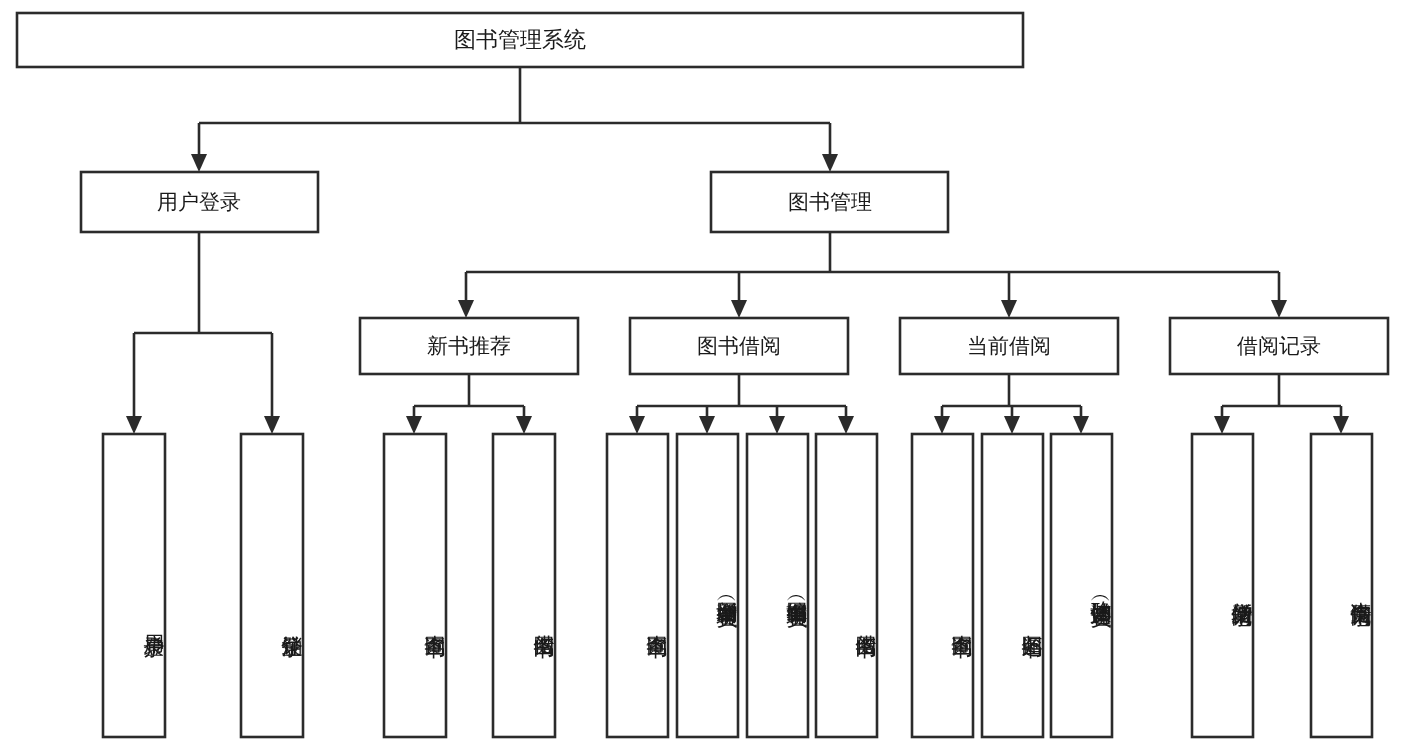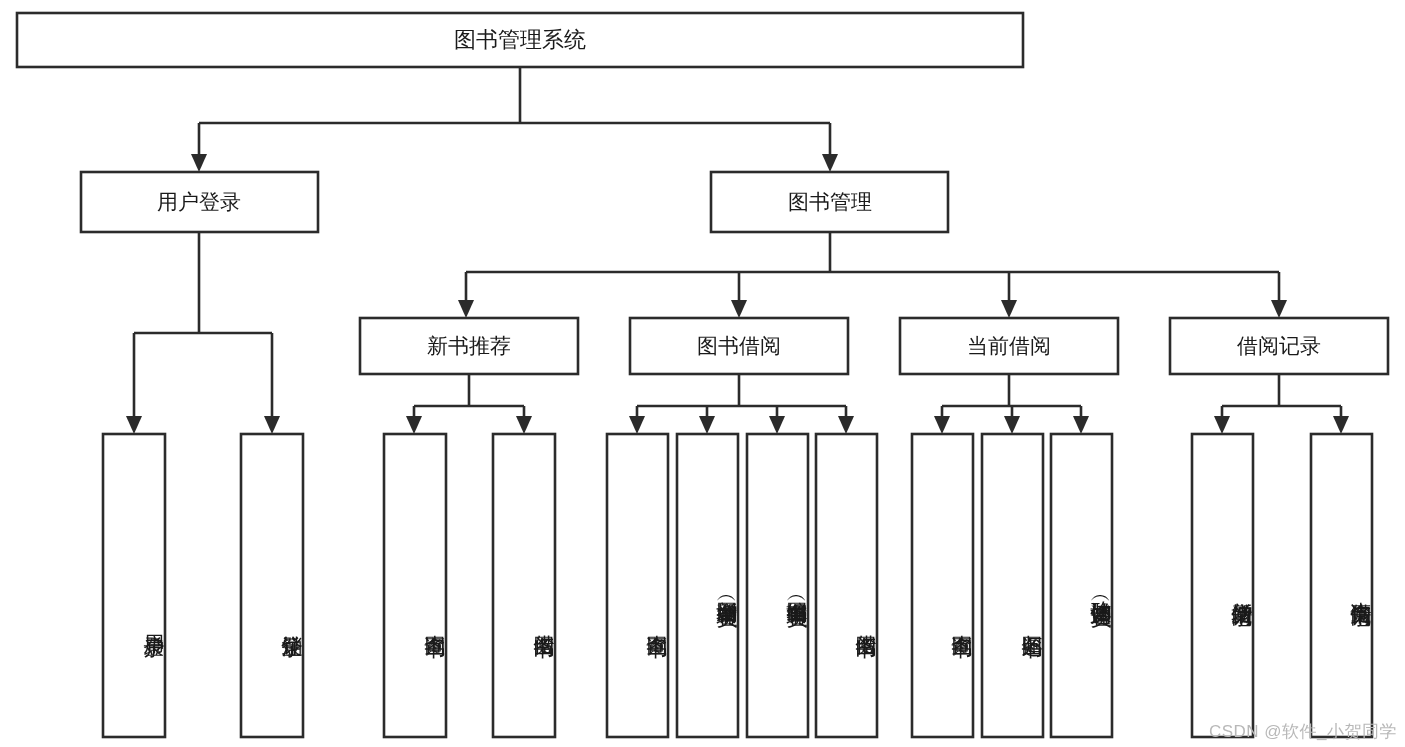--- a/index.html
+++ b/index.html
@@ -235,14 +235,13 @@
   <div class="vlabel" style="left:747px; top:443px; width:61px; height:290px;">编辑图书（管理员）</div>
   <div class="vlabel" style="left:816px; top:500px; width:61px; height:240px;">借阅图书</div>
 
   <div class="vlabel" style="left:912px; top:500px; width:61px; height:240px;">查询图书</div>
   <div class="vlabel" style="left:982px; top:500px; width:61px; height:240px;">归还图书</div>
   <div class="vlabel" style="left:1051px; top:443px; width:61px; height:290px;">确认归还（管理员）</div>
 
   <div class="vlabel" style="left:1192px; top:455px; width:61px; height:265px;">新增借阅记录</div>
   <div class="vlabel" style="left:1311px; top:455px; width:61px; height:265px;">查询借阅记录</div>
 
-  <div class="watermark">CSDN @软件_小贺同学</div>
 </div>
 
 </body></html>

